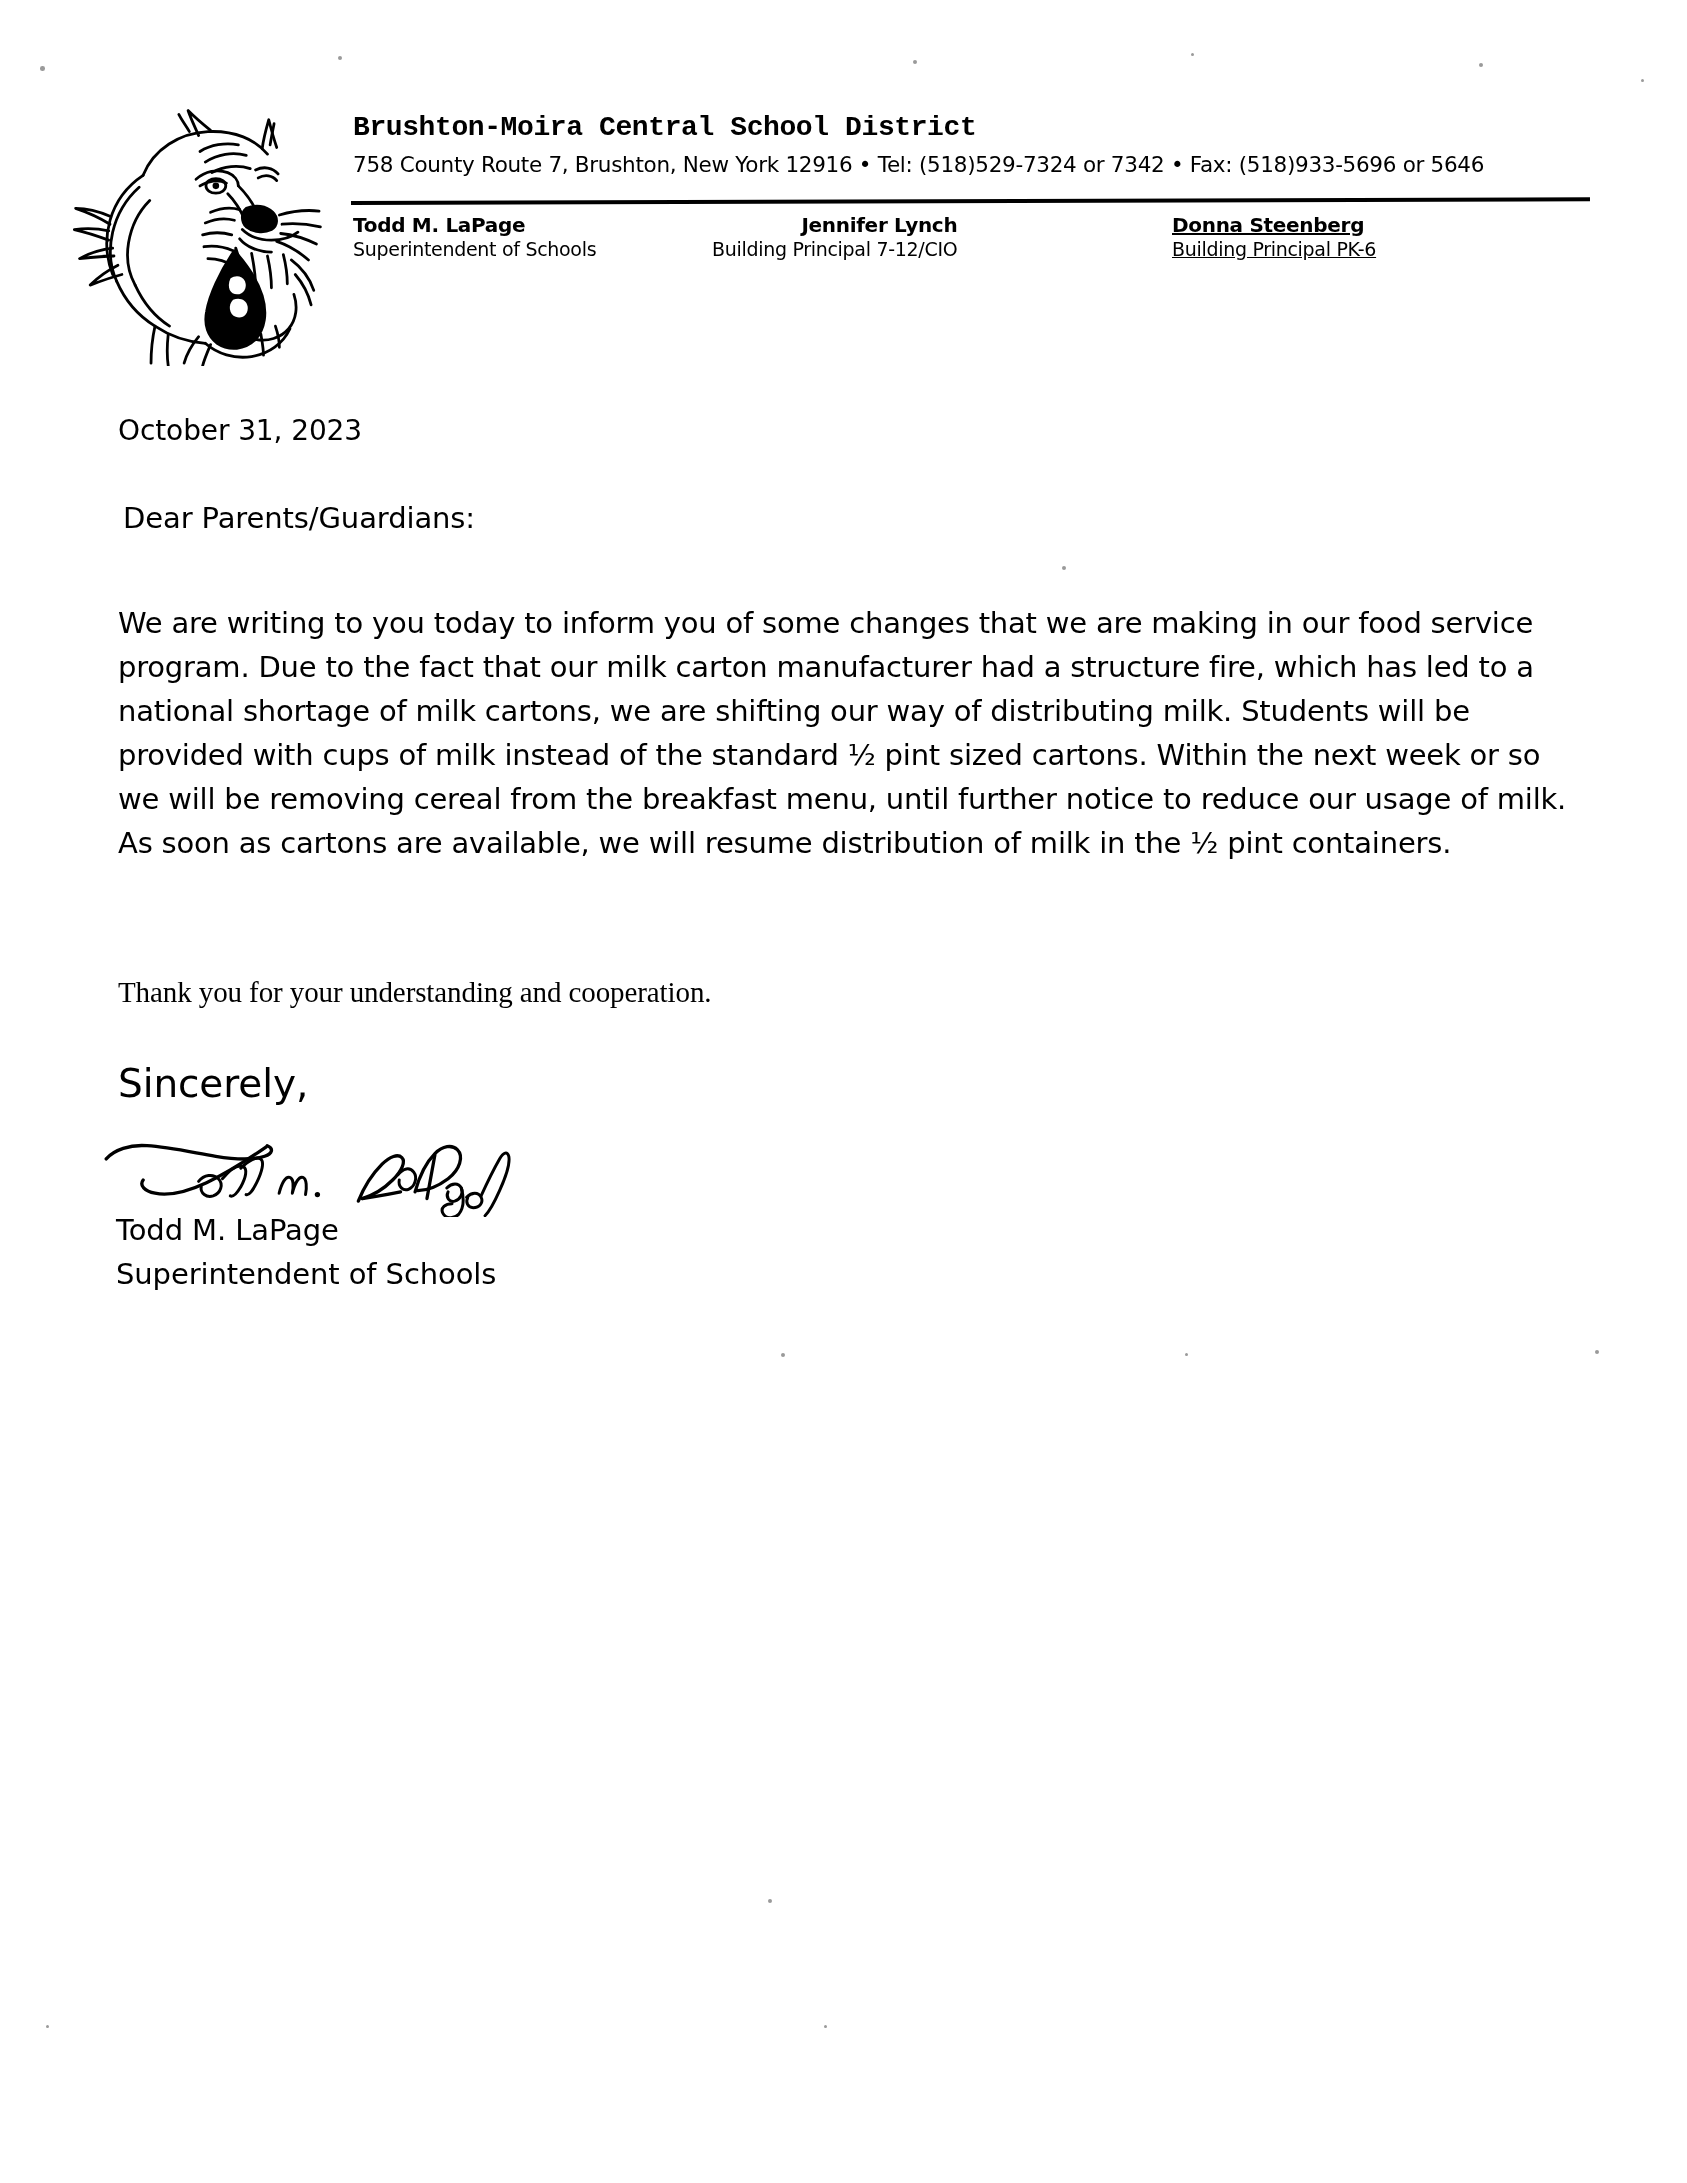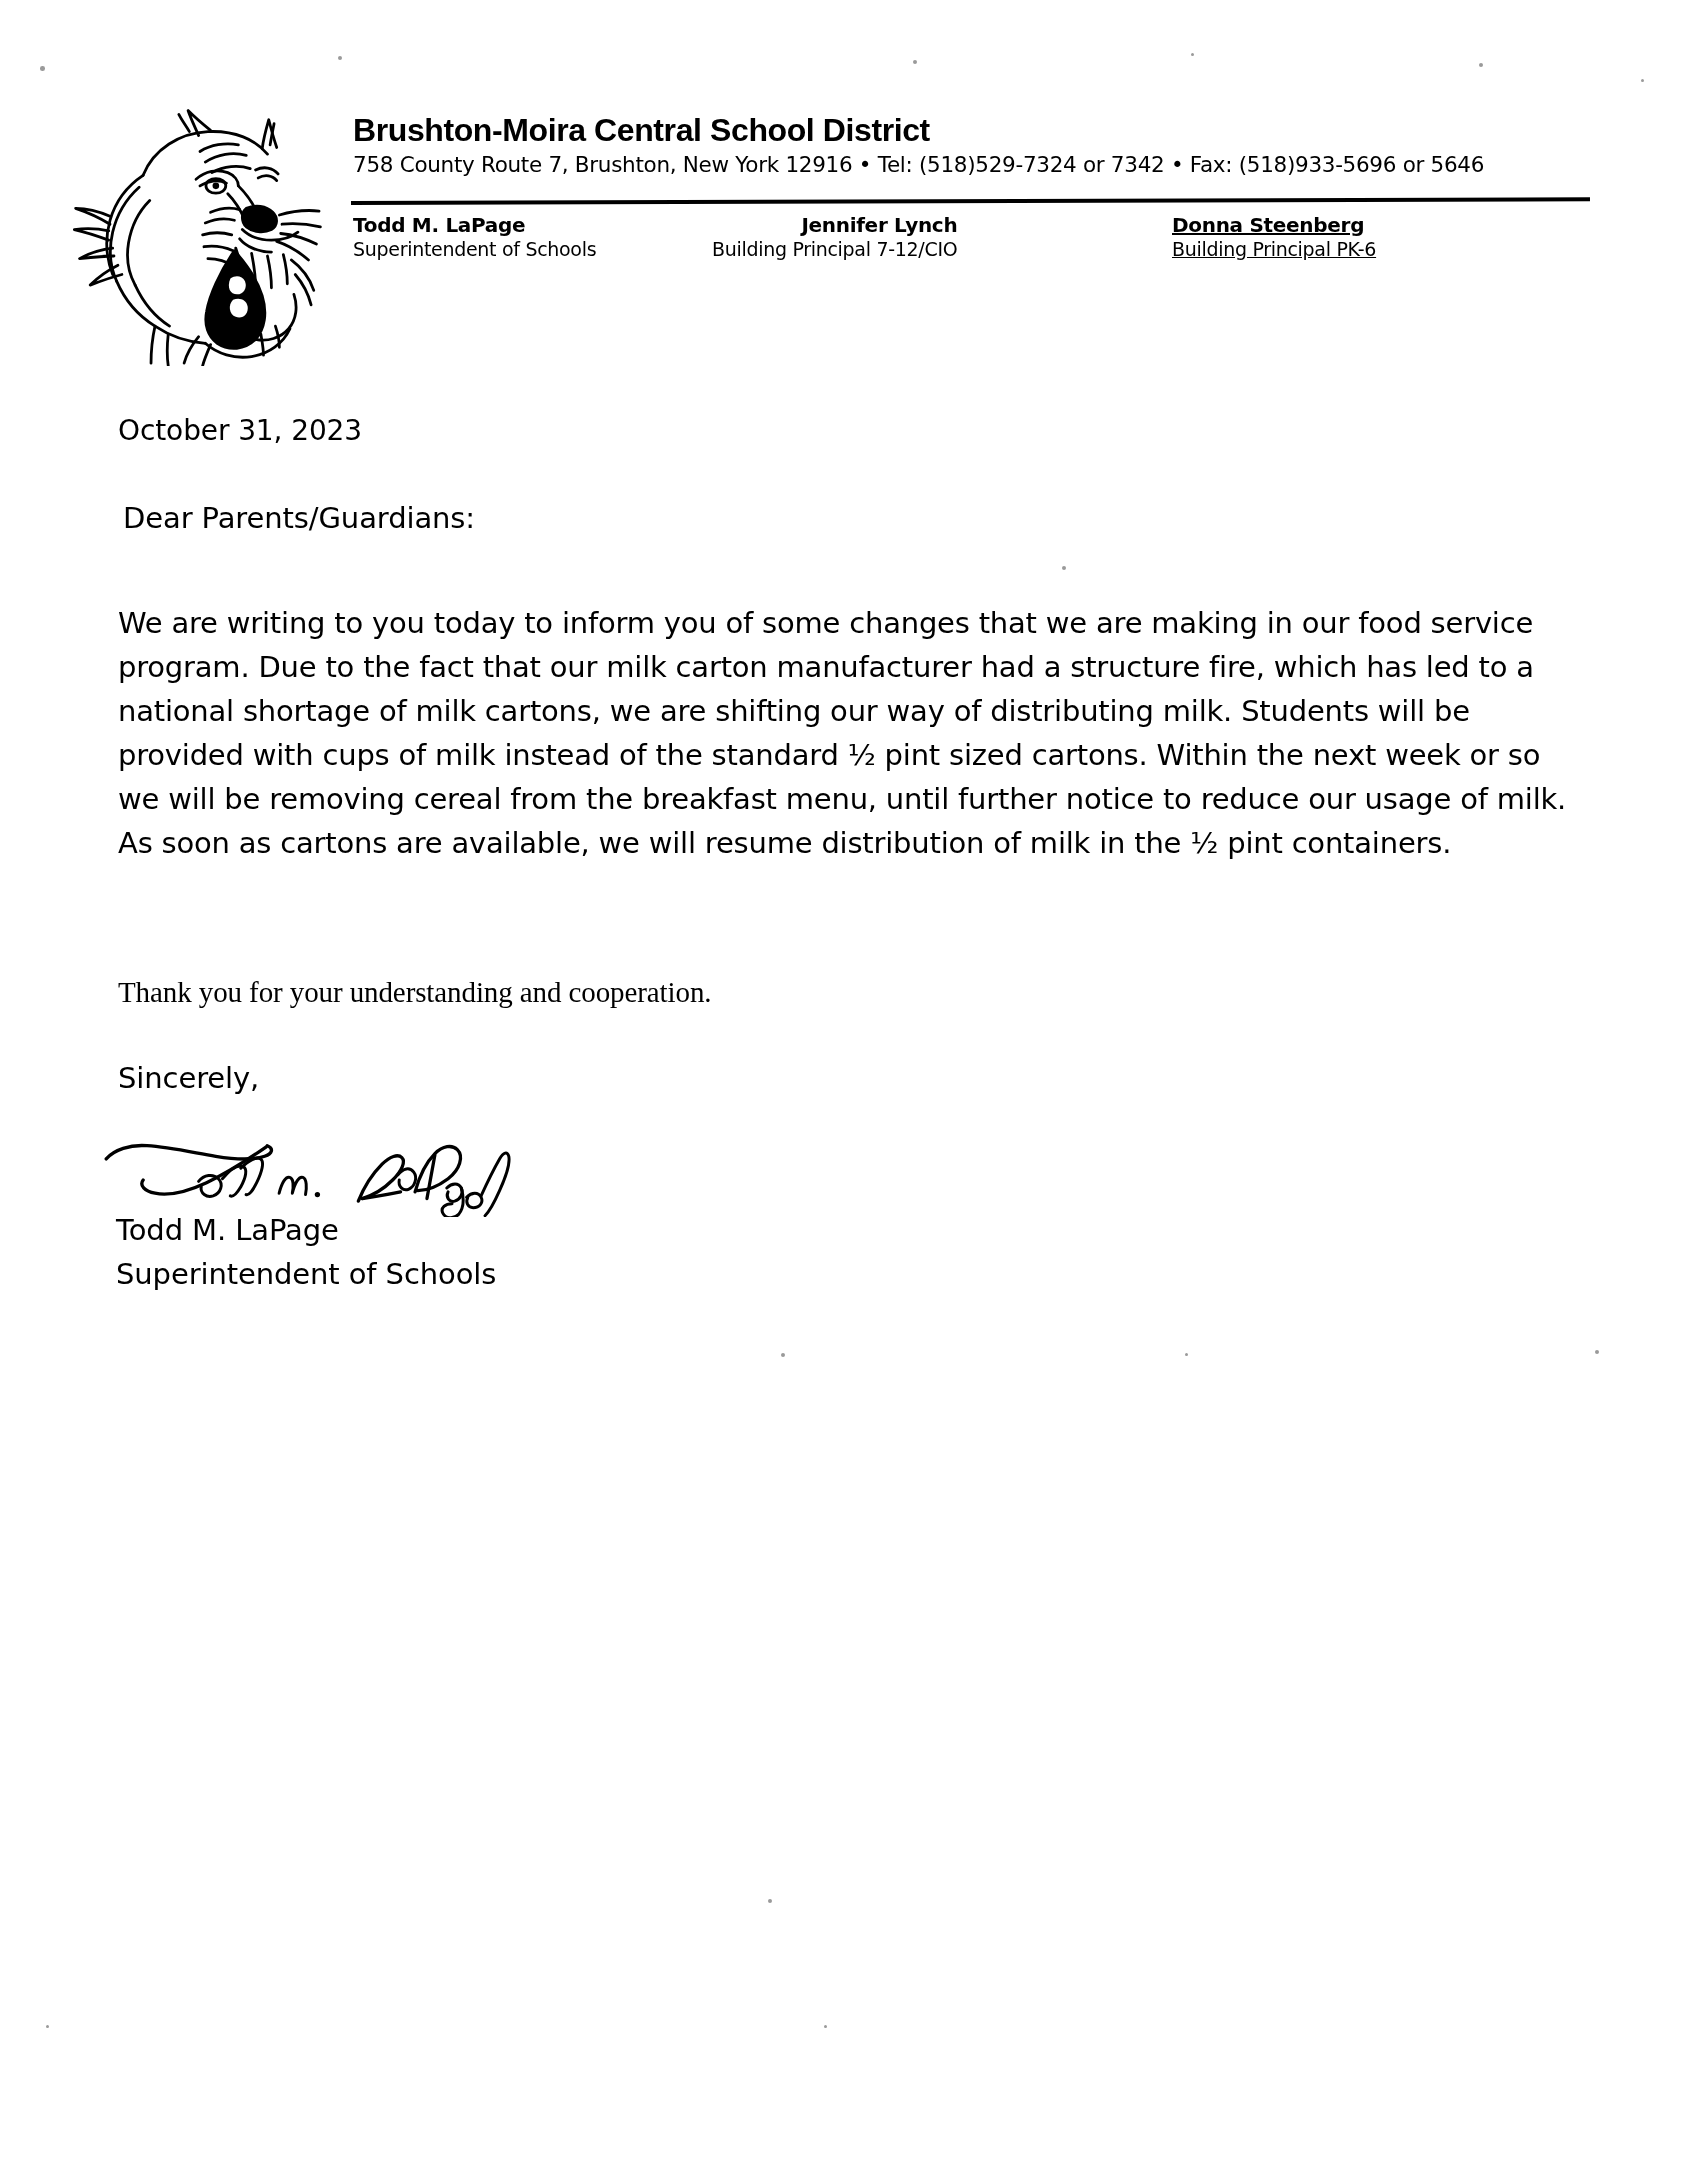--- a/index.html
+++ b/index.html
@@ -42,23 +42,23 @@
     top: 101px;
     width: 258px;
     height: 265px;
   }
   .logo svg { display: block; width: 100%; height: 100%; }
 
   .district-name {
     position: absolute;
     left: 353px;
     top: 114px;
-    font-family: Liberation Sans, sans-serif;
+    font-family: Liberation Mono, monospace;
     font-weight: 700;
-    font-size: 32px;
+    font-size: 28px;
     letter-spacing: -0.4px;
     line-height: 1;
     white-space: nowrap;
   }
   .district-address {
     position: absolute;
     left: 353px;
     top: 154px;
     font-family: "DejaVu Sans", sans-serif;
     font-weight: 400;
@@ -162,21 +162,21 @@
     font-size: 29px;
     letter-spacing: -0.1px;
     line-height: 1;
     white-space: nowrap;
   }
   .closing-sincerely {
     position: absolute;
     left: 118px;
     top: 1064px;
     font-family: "DejaVu Sans", sans-serif;
-    font-size: 29px;
+    font-size: 39px;
     letter-spacing: -0.1px;
     line-height: 1;
     white-space: nowrap;
   }
 
   
   .signature {
     position: absolute;
     left: 99px;
     top: 1118px;

